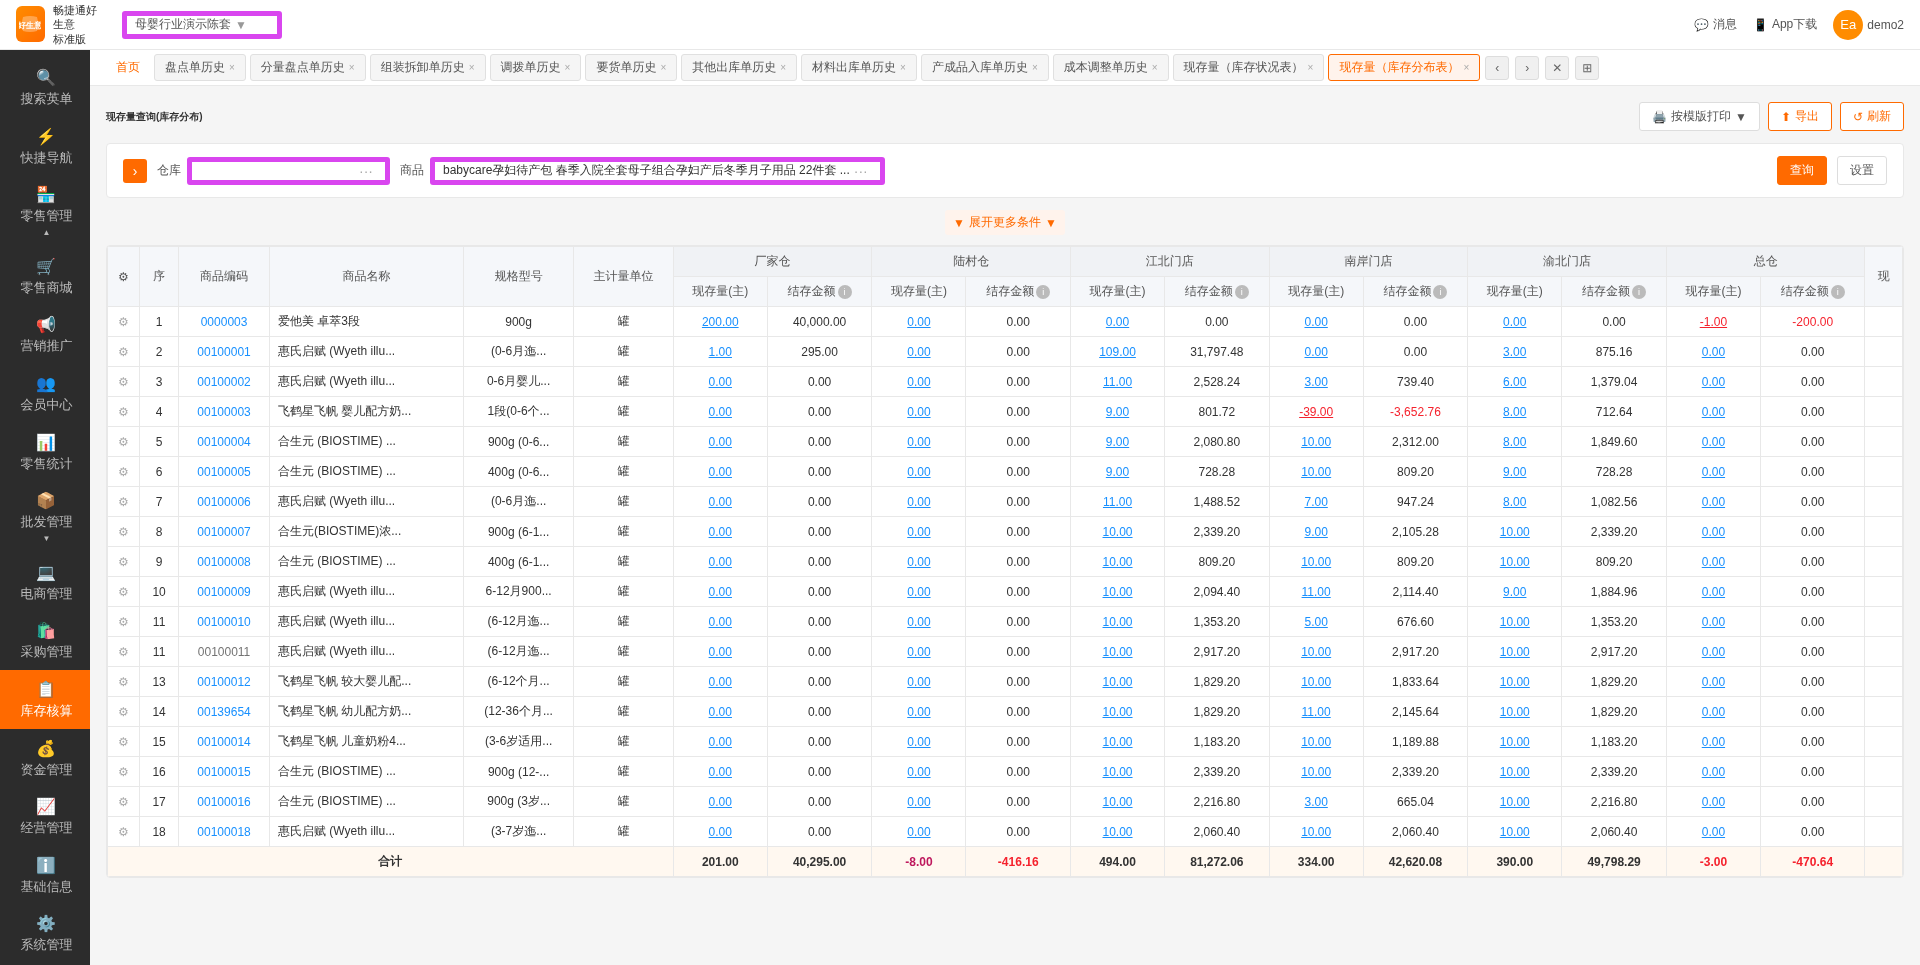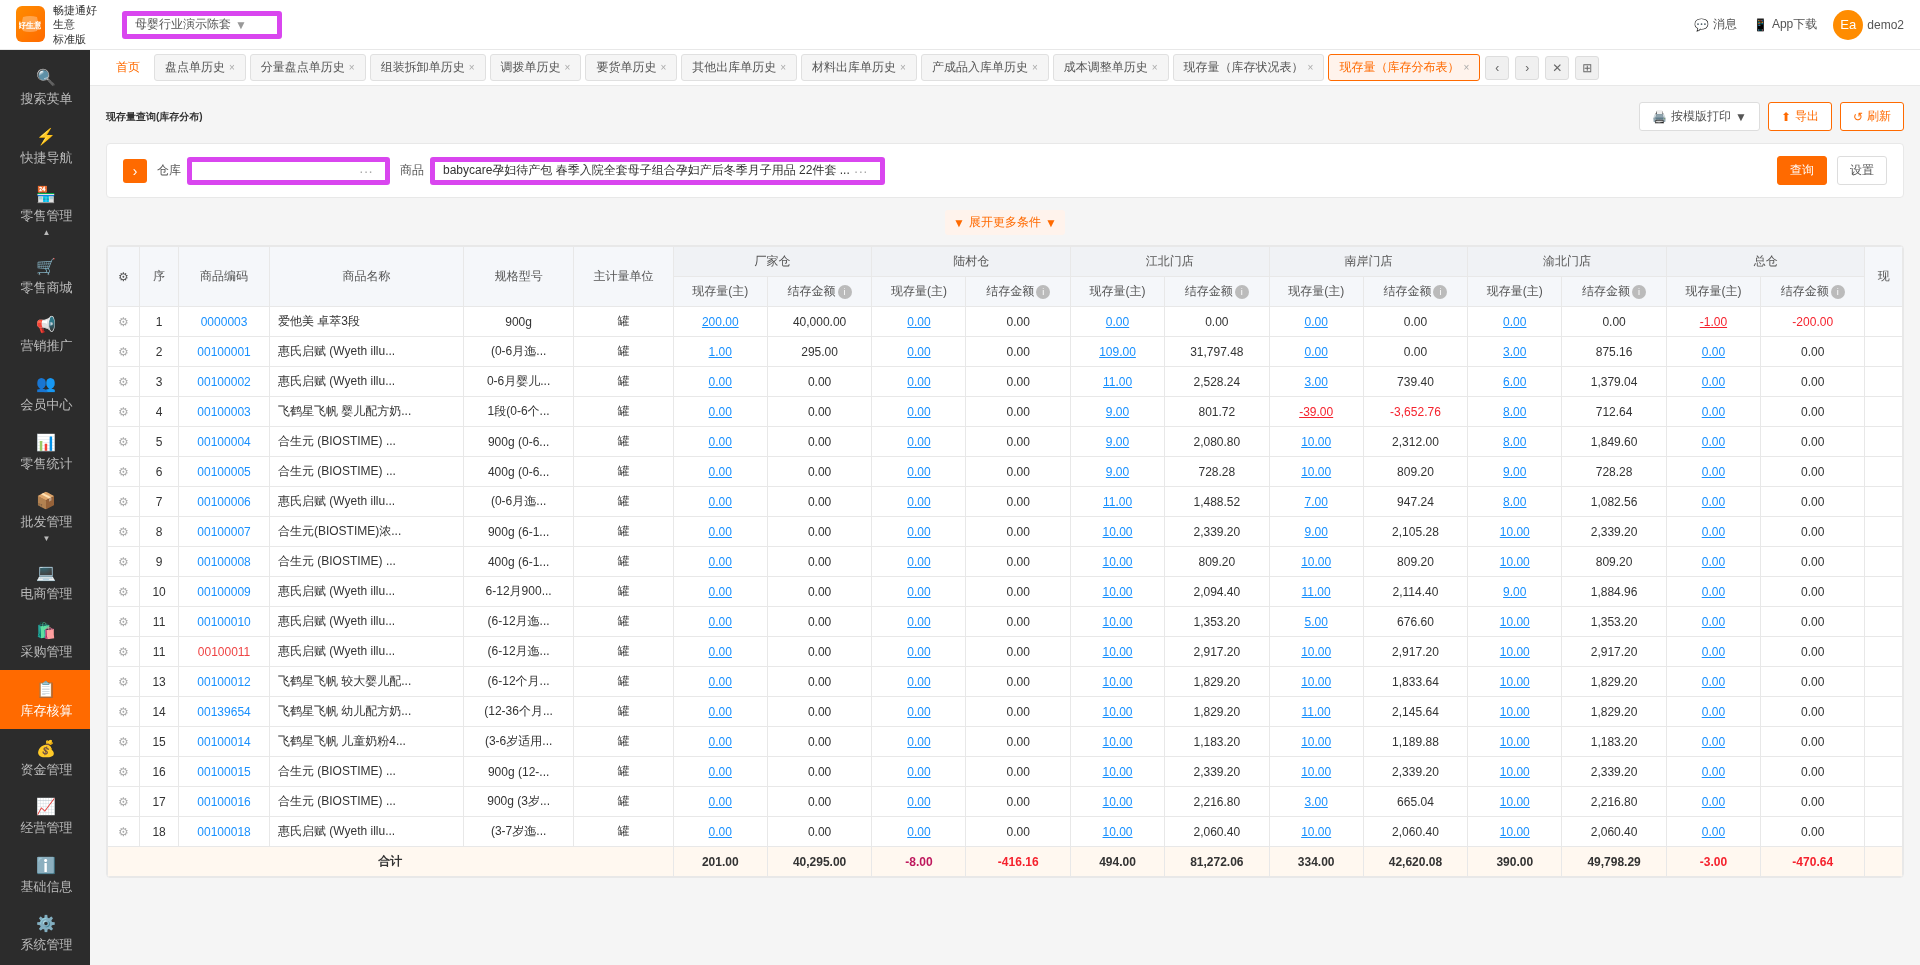--- a/index.html
+++ b/index.html
@@ -832,21 +832,21 @@
       <td>1,353.20</td>
       <td><span class="num-link" style="">0.00</span></td>
       <td style="">0.00</td>
       <td></td>
     </tr>
               <tr>
       <td style="text-align:center;">
         <span style="cursor:pointer;color:#aaa;">⚙</span>
       </td>
       <td>11</td>
-      <td style="color:#ef4444;">00100011</td>
+      <td style="color:#737373;">00100011</td>
       <td style="text-align:left;">惠氏启赋 (Wyeth illu...</td>
       <td>(6-12月迤...</td>
       <td>罐</td>
       <td><span class="num-link">0.00</span></td>
       <td>0.00</td>
       <td><span class="num-link">0.00</span></td>
       <td>0.00</td>
       <td><span class="num-link">10.00</span></td>
       <td>2,917.20</td>
       <td style=""><span class="num-link" style="">10.00</span></td>

